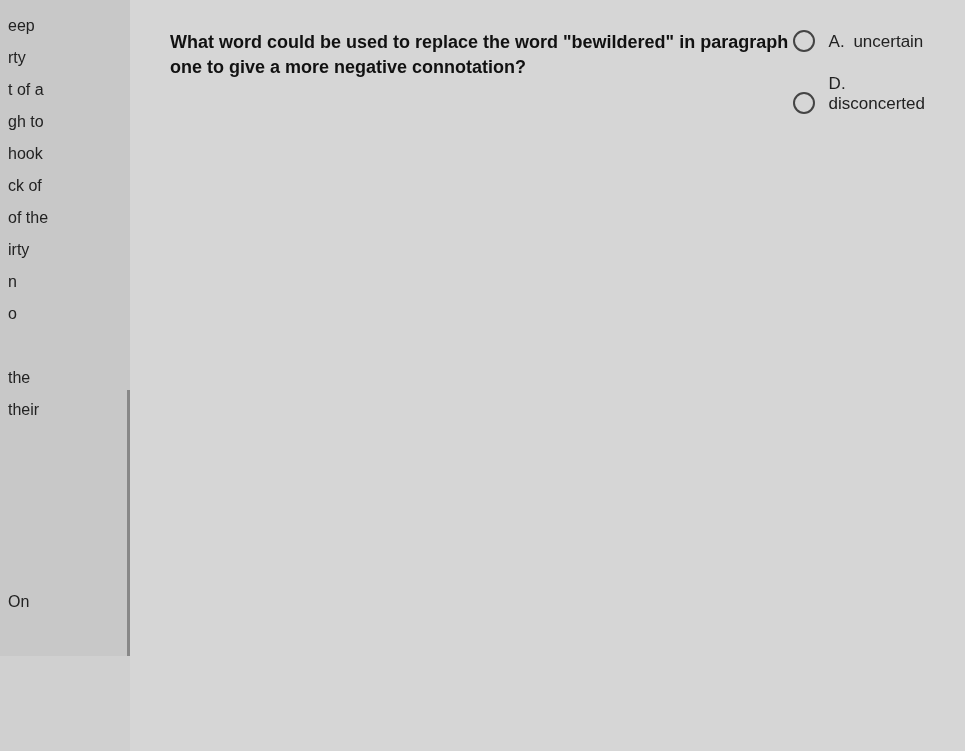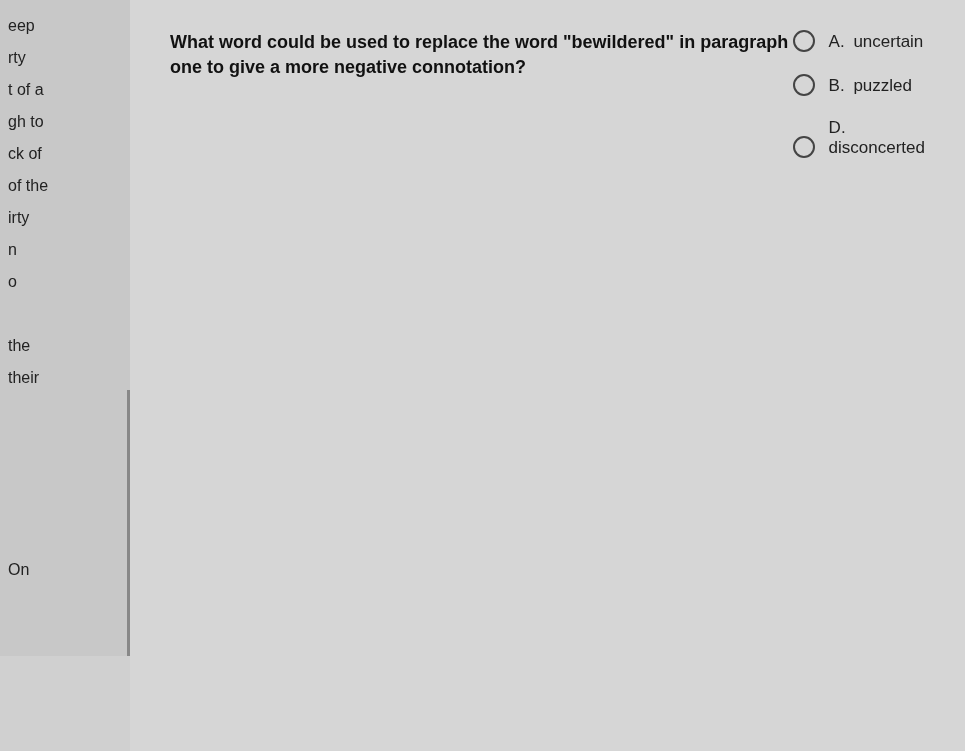--- a/index.html
+++ b/index.html
@@ -109,20 +109,21 @@
     }
   </style>
 </head>
 <body>
 
 <div class="left-panel">
   <span class="left-text">eep</span>
   <span class="left-text">rty</span>
   <span class="left-text">t of a</span>
   <span class="left-text">gh to</span>
+  <span class="left-text">hook</span>
   <span class="left-text">ck of</span>
   <span class="left-text">of the</span>
   <span class="left-text">irty</span>
   <span class="left-text">n</span>
   <span class="left-text">o</span>
   <span class="left-text">&nbsp;</span>
   <span class="left-text">the</span>
   <span class="left-text">their</span>
   <span class="left-text">&nbsp;</span>
   <span class="left-text">&nbsp;</span>
@@ -136,24 +137,20 @@
 <div class="main-panel">
   <div class="question-text">What word could be used to replace the word "bewildered" in paragraph one to give a more negative connotation?</div>
 
   <div class="options-list">
 
     <div class="option-item">
       <div class="radio-outer"></div>
       <span class="option-label"><span class="letter">A.</span> uncertain</span>
     </div>
 
-    <div class="option-item">
-      <div class="radio-outer"></div>
-      <span class="option-label"><span class="letter">B.</span> puzzled</span>
-    </div>
 
 
     <div class="option-item">
       <div class="radio-outer"></div>
       <span class="option-label"><span class="letter">D.</span> disconcerted</span>
     </div>
 
   </div>
 </div>
 

